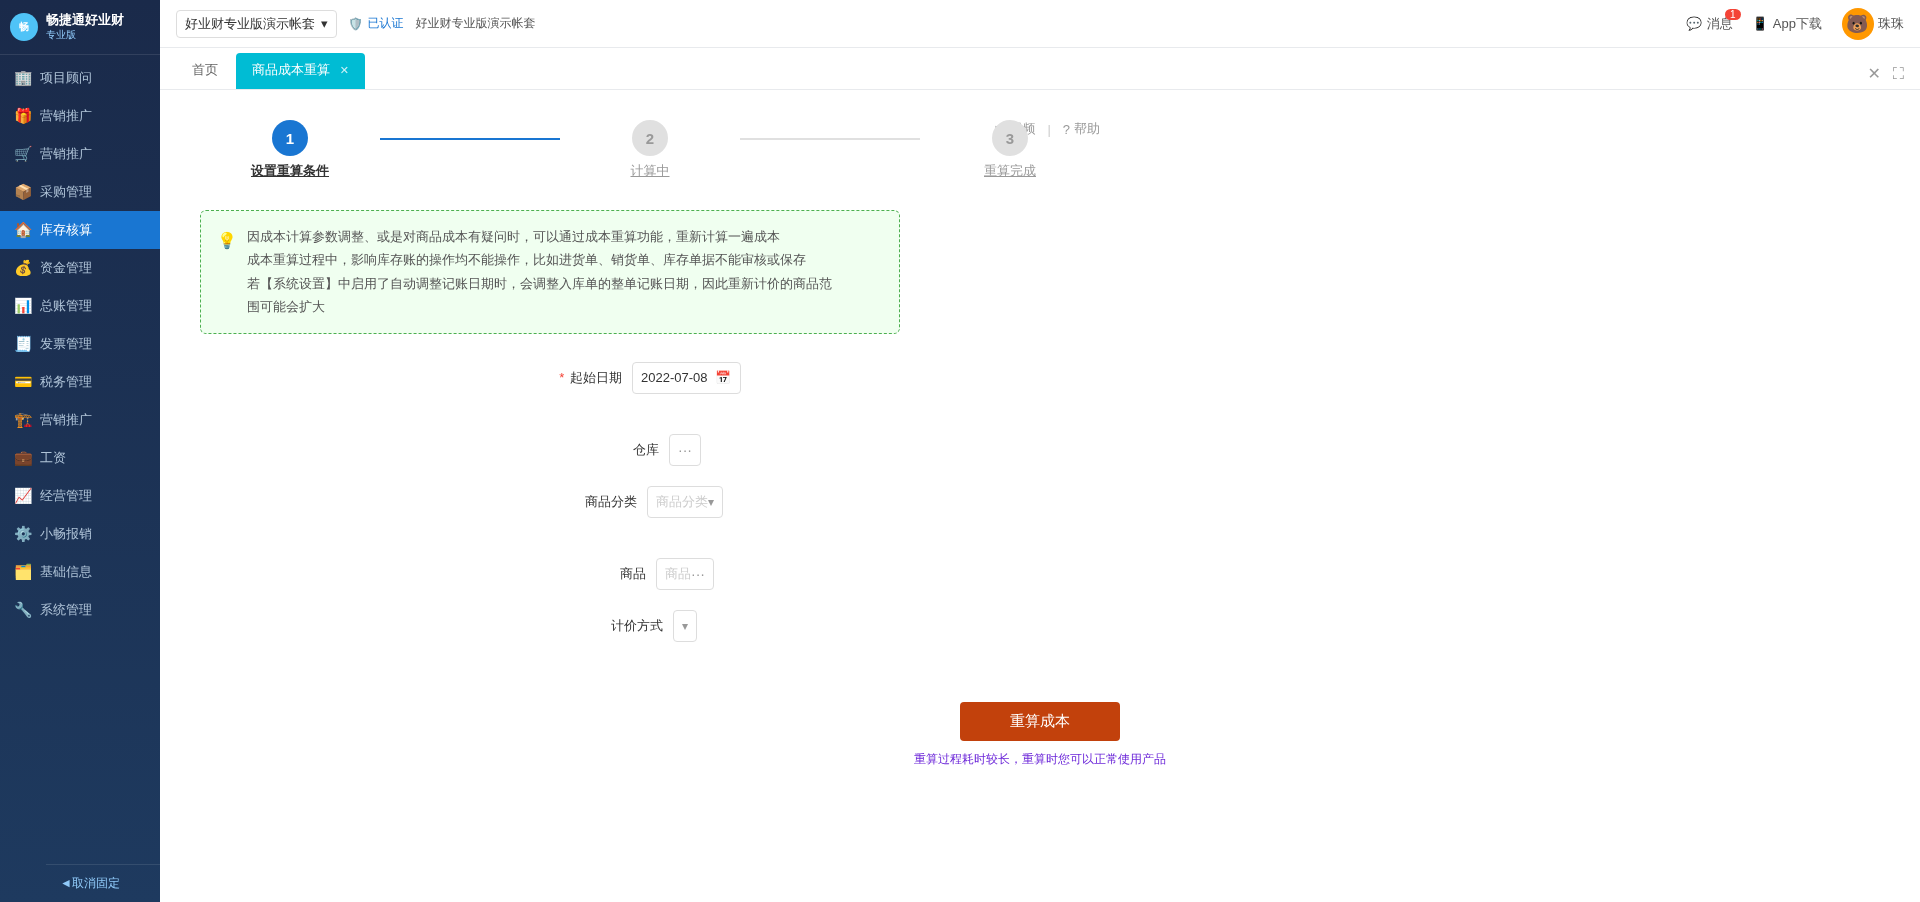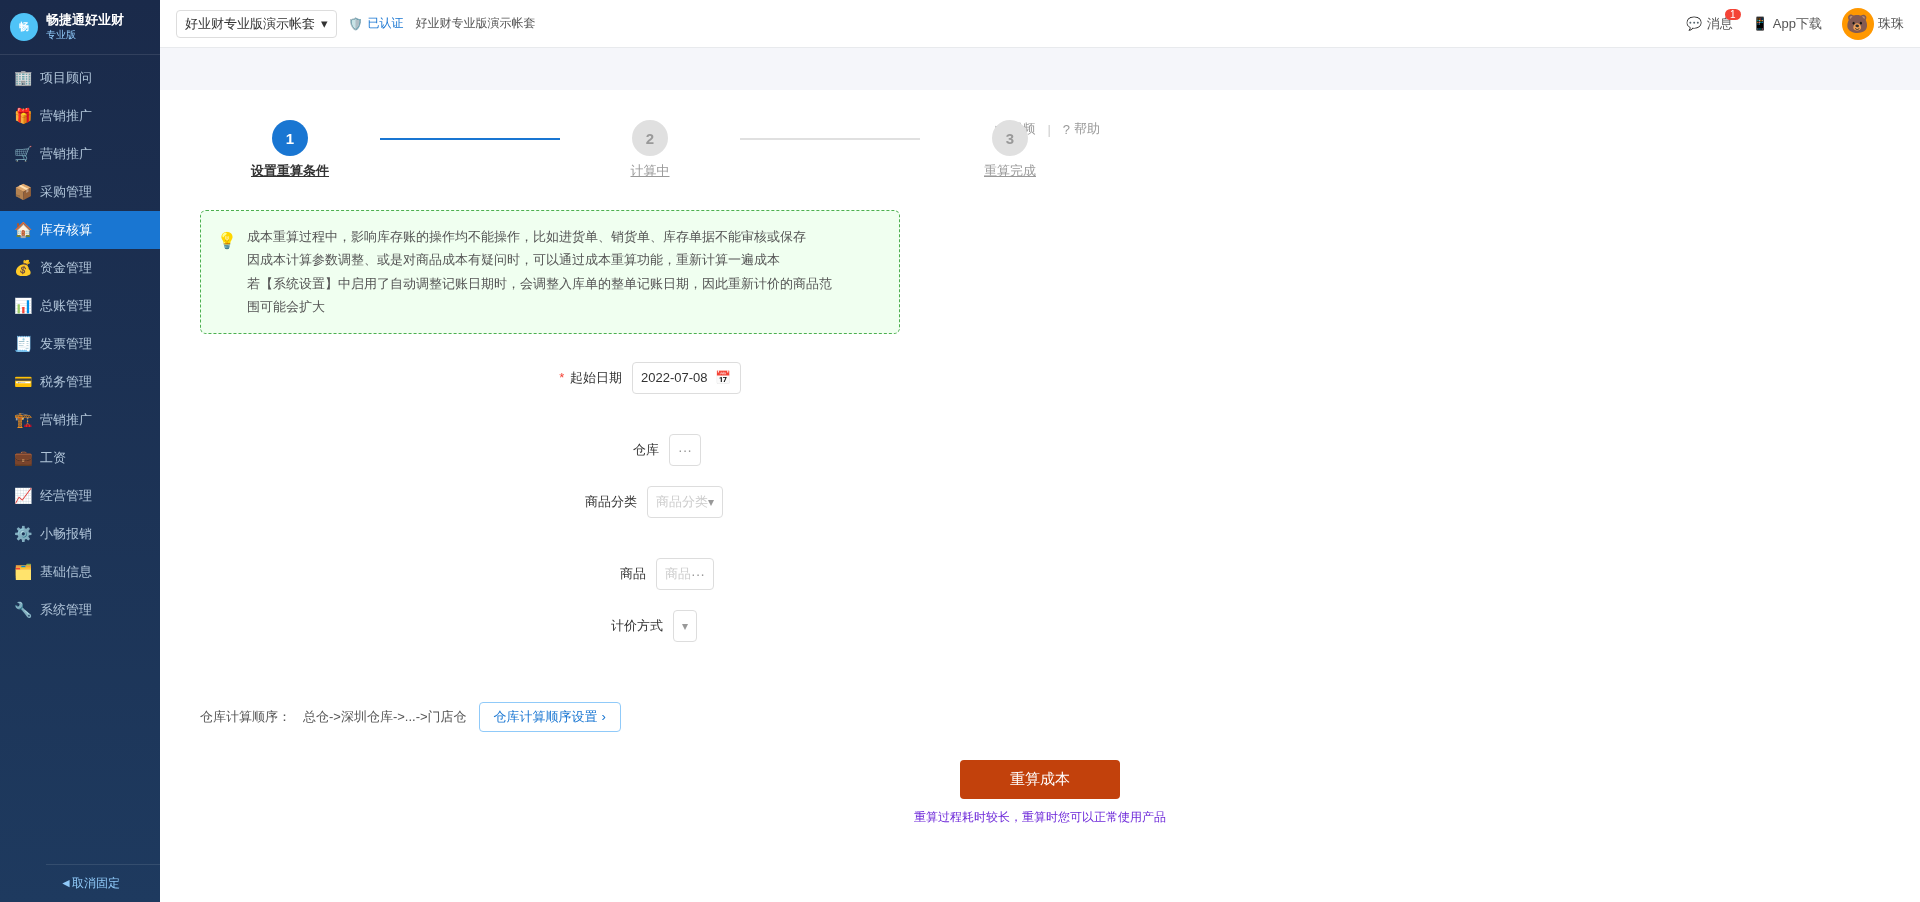--- a/index.html
+++ b/index.html
@@ -70,21 +70,20 @@
       margin-left: 46px;
     }
 
     
     .main {
       flex: 1;
       display: flex;
       flex-direction: column;
       background: #f5f6fa;
       overflow: hidden;
-      gap: 42px;
     }
 
     
     .topbar {
       height: 48px;
       background: white;
       display: flex;
       align-items: center;
       padding: 0 16px;
       border-bottom: 1px solid #e8eaed;
@@ -491,20 +490,33 @@
       </div>
       <div class="topbar-action">
         <div class="user-avatar">
           <span>🐻</span>
         </div>
         <span>珠珠</span>
       </div>
     </div>
   </div>
 
+  <div class="tabbar">
+    <div class="tab">
+      <span>首页</span>
+    </div>
+    <div class="tab active">
+      <span>商品成本重算</span>
+      <span class="tab-close">✕</span>
+    </div>
+    <div class="tabbar-actions">
+      <span class="tabbar-action-btn">✕</span>
+      <span class="tabbar-action-btn">⛶</span>
+    </div>
+  </div>
 
   <div class="content">
 
     <div style="position:relative; max-width:900px; margin-bottom:30px;">
       <div class="stepper">
         <div class="step-item">
           <div class="step-circle active">1</div>
           <div class="step-label">设置重算条件</div>
         </div>
         <div class="stepper-connector active"></div>
@@ -528,22 +540,22 @@
         <div class="help-link">
           <span>?</span>
           <span>帮助</span>
         </div>
       </div>
     </div>
 
     <div class="info-box">
       <span class="info-icon">💡</span>
       <div>
+        <div>因成本计算参数调整、或是对商品成本有疑问时，可以通过成本重算功能，重新计算一遍成本</div>
         <div>成本重算过程中，影响库存账的操作均不能操作，比如进货单、销货单、库存单据不能审核或保存</div>
-        <div>因成本计算参数调整、或是对商品成本有疑问时，可以通过成本重算功能，重新计算一遍成本</div>
         <div>若【系统设置】中启用了自动调整记账日期时，会调整入库单的整单记账日期，因此重新计价的商品范</div>
         <div>围可能会扩大</div>
       </div>
     </div>
 
     <div class="form-section">
 
       <div class="form-row">
         <div class="form-field">
           <div class="form-label">
@@ -584,28 +596,20 @@
         <div class="form-field">
           <div class="form-label">计价方式</div>
           <div class="form-select">
             <span></span>
             <span class="chevron-down"></span>
           </div>
         </div>
         <div class="form-field"></div>
       </div>
 
-      <div class="warehouse-row">
-        <span class="warehouse-label">仓库计算顺序：</span>
-        <span class="warehouse-value">总仓-&gt;深圳仓库-&gt;...-&gt;门店仓</span>
-        <button class="warehouse-btn">
-          <span>仓库计算顺序设置</span>
-          <span>›</span>
-        </button>
-      </div>
 
     </div>
 
     <div class="recalc-section">
       <button class="recalc-btn">
         <span>重算成本</span>
       </button>
       <div class="recalc-hint">重算过程耗时较长，重算时您可以正常使用产品</div>
     </div>
 

